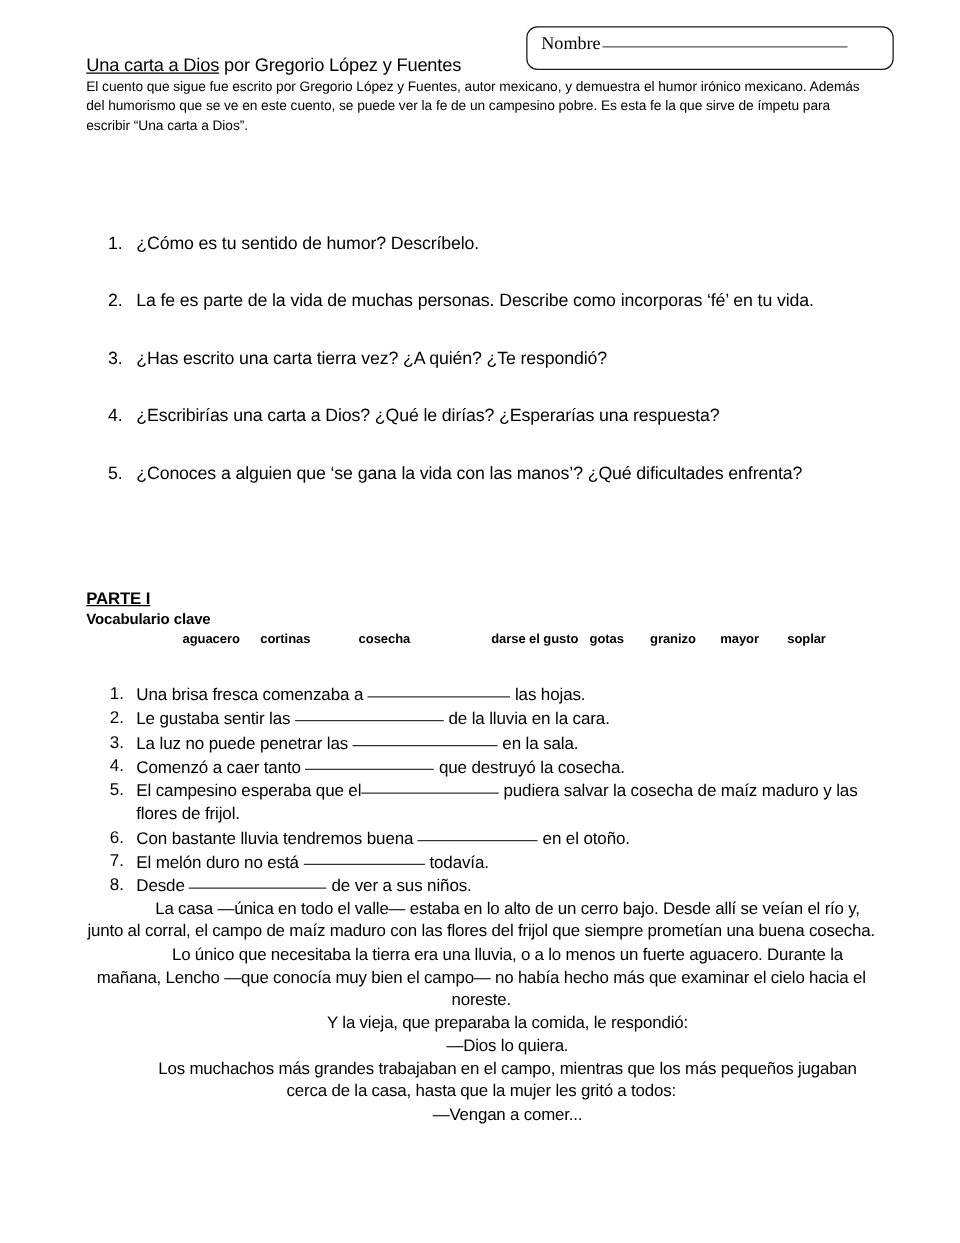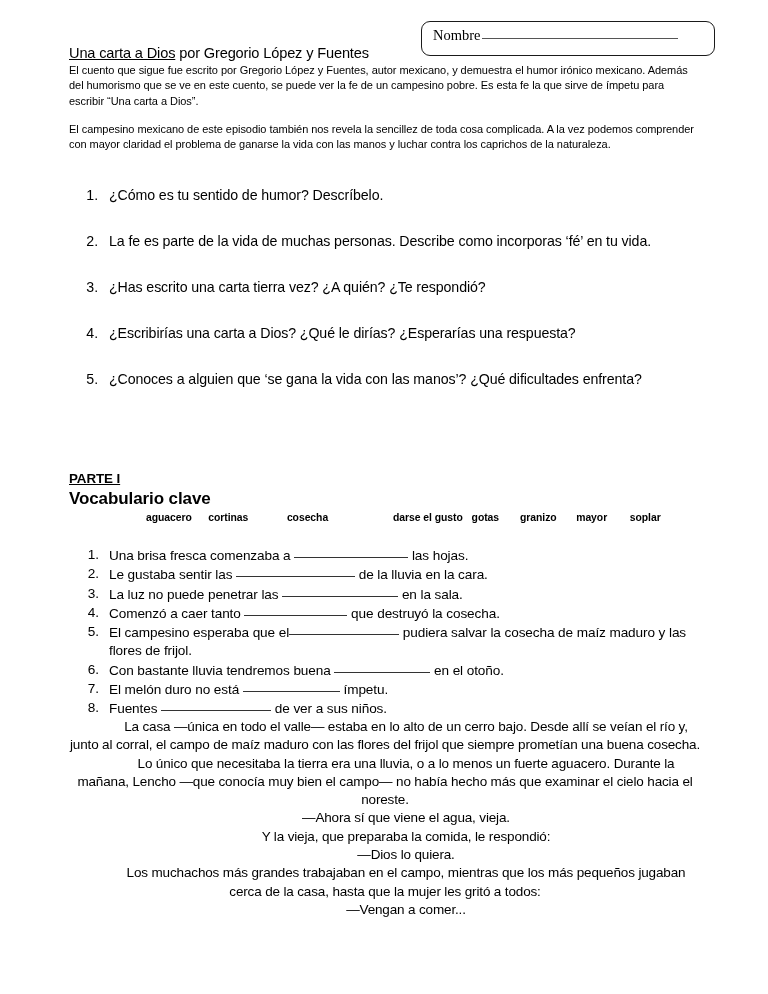--- a/index.html
+++ b/index.html
@@ -107,21 +107,21 @@
     width: 640px;
   }
   .parte-title {
     font-size: 13.4px;
     font-weight: bold;
     text-decoration: underline;
     line-height: 1.25;
     letter-spacing: -0.1px;
   }
   .vocab-title {
-    font-size: 17px;
+    font-size: 12px;
     font-weight: bold;
     line-height: 1.25;
     letter-spacing: -0.1px;
   }
   .vocab-words {
     margin-top: 3px;
     margin-left: 29px;
     font-size: 10.4px;
     font-weight: bold;
     letter-spacing: -0.05px;
@@ -196,21 +196,20 @@
 
 <div class="page">
 
   <div class="nombre-box">
     <div class="nombre-inner"><span>Nombre</span><span class="nombre-rule"></span></div>
   </div>
 
   <div class="header-area">
     <div class="title-line"><span class="u">Una carta a Dios</span><span> por Gregorio López y Fuentes</span></div>
     <p class="intro-p">El cuento que sigue fue escrito por Gregorio López y Fuentes, autor mexicano, y demuestra el humor irónico mexicano.  Además del humorismo que se ve en este cuento, se puede ver la fe de un campesino pobre.  Es esta fe la que sirve de ímpetu para escribir “Una carta a Dios”.</p>
-    <p class="intro-p second">El campesino mexicano de este episodio también nos revela la sencillez de toda cosa complicada.  A la vez podemos comprender con mayor claridad el problema de ganarse la vida con las manos y luchar contra los caprichos de la naturaleza.</p>
   </div>
 
   <div class="questions">
     <div class="q-row">
       <div class="q-num">1.</div>
       <div class="q-text">¿Cómo es tu sentido de humor?  Descríbelo.</div>
     </div>
     <div class="q-row">
       <div class="q-num">2.</div>
       <div class="q-text">La fe es parte de la vida de muchas personas.  Describe como incorporas ‘fé’ en tu vida.</div>
@@ -264,31 +263,30 @@
     <div class="e-row">
       <div class="e-num">5.</div>
       <div class="e-text"><span>El campesino esperaba que el</span><span class="blank b5"></span><span> pudiera salvar la cosecha de maíz maduro y las flores de frijol.</span></div>
     </div>
     <div class="e-row">
       <div class="e-num">6.</div>
       <div class="e-text"><span>Con bastante lluvia tendremos buena </span><span class="blank b6"></span><span> en el otoño.</span></div>
     </div>
     <div class="e-row">
       <div class="e-num">7.</div>
-      <div class="e-text"><span>El melón duro no está </span><span class="blank b7"></span><span> ímpetu.</span></div>
+      <div class="e-text"><span>El melón duro no está </span><span class="blank b7"></span><span> todavía.</span></div>
     </div>
     <div class="e-row">
       <div class="e-num">8.</div>
-      <div class="e-text"><span>Fuentes </span><span class="blank b8"></span><span> de ver a sus niños.</span></div>
+      <div class="e-text"><span>Desde </span><span class="blank b8"></span><span> de ver a sus niños.</span></div>
     </div>
   </div>
 
   <div class="story">
     <p class="ind">La casa —única en todo el valle— estaba en lo alto de un cerro bajo.  Desde allí se veían el río y, junto al corral, el campo de maíz maduro con las flores del frijol que siempre prometían una buena cosecha.</p>
     <p class="ind">Lo único que necesitaba la tierra era una lluvia, o a lo menos un fuerte aguacero.  Durante la mañana, Lencho —que conocía muy bien el campo— no había hecho más que examinar el cielo hacia el noreste.</p>
-    <p class="ind">—Ahora sí que viene el agua, vieja.</p>
     <p class="ind">Y la vieja, que preparaba la comida, le respondió:</p>
     <p class="ind">—Dios lo quiera.</p>
     <p class="ind">Los muchachos más grandes trabajaban en el campo, mientras que los más pequeños jugaban cerca de la casa, hasta que la mujer les gritó a todos:</p>
     <p class="ind">—Vengan a comer...</p>
   </div>
 
 </div>
 
 </body></html>

